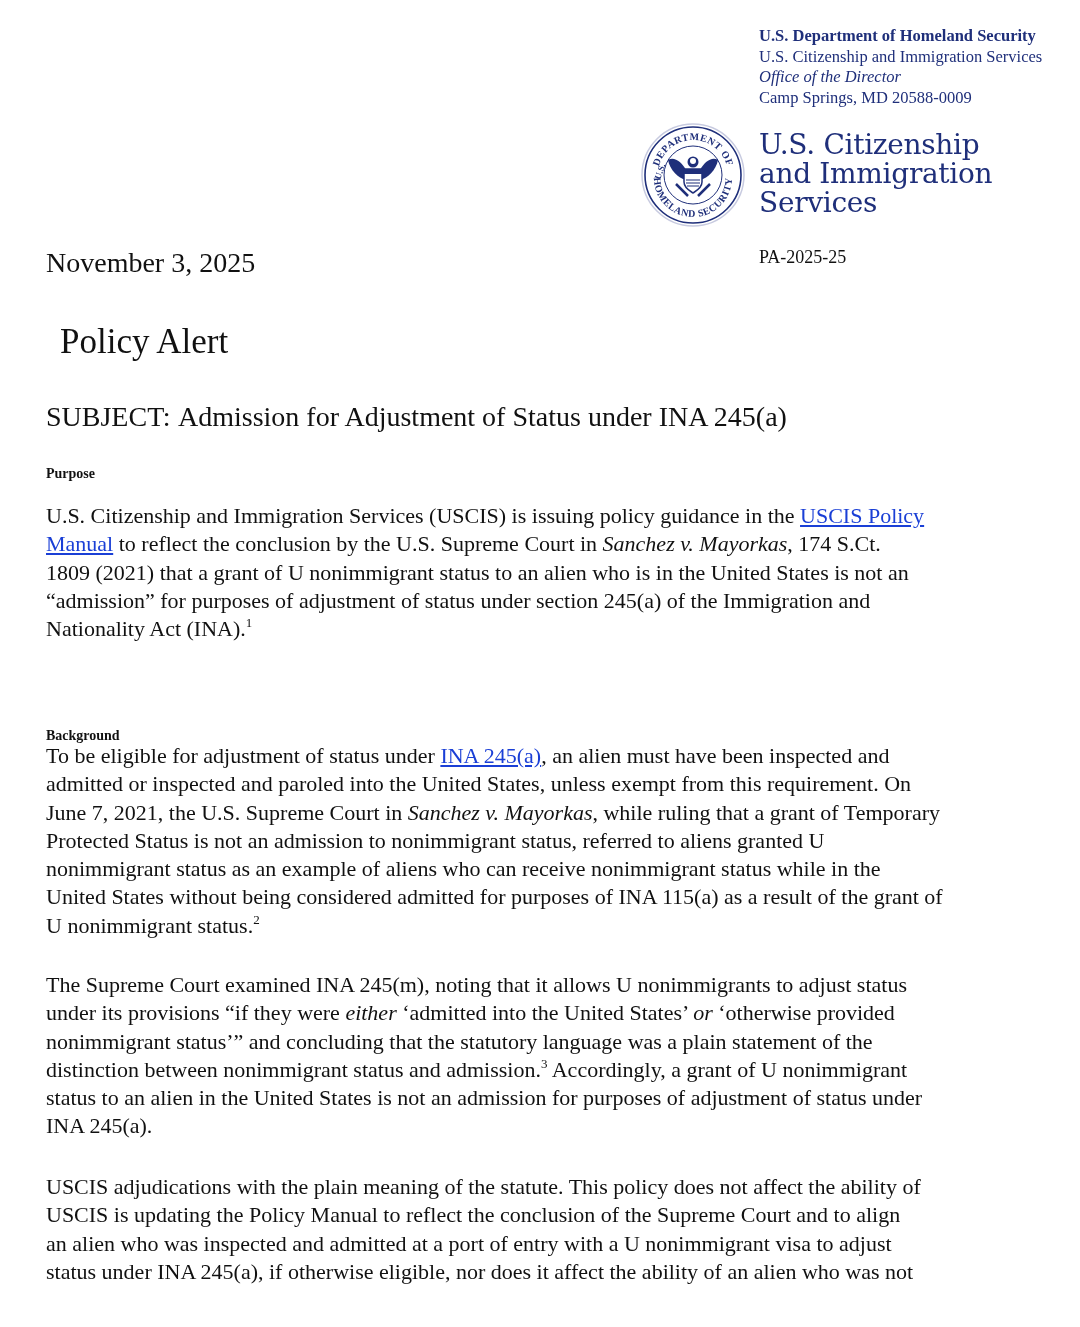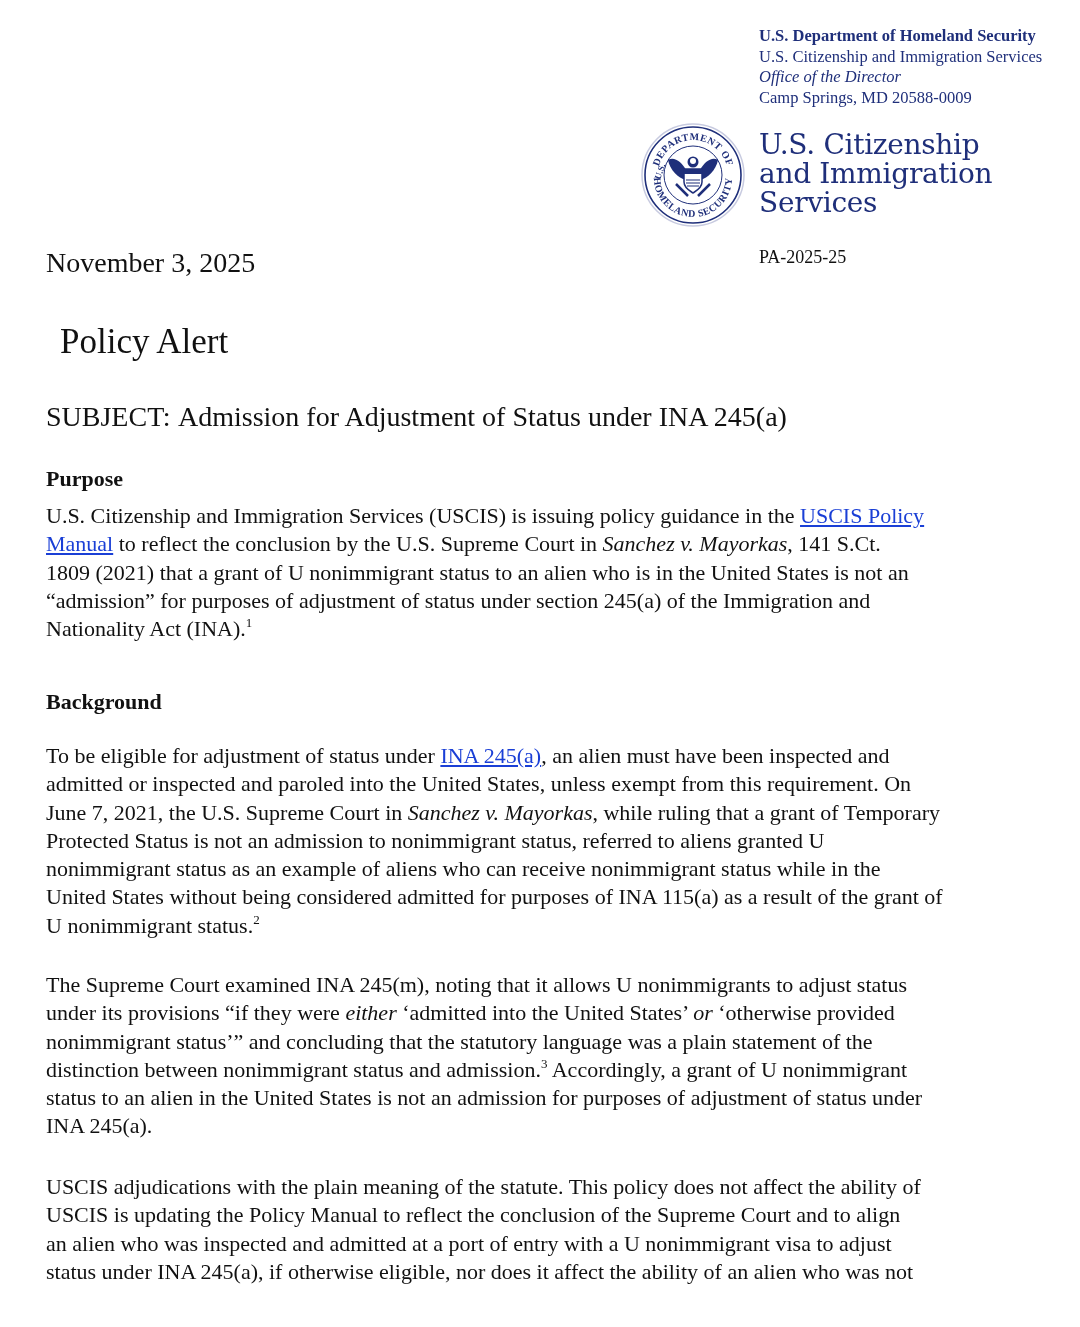--- a/index.html
+++ b/index.html
@@ -79,21 +79,21 @@
   .subject {
     position: absolute;
     left: 46px;
     top: 401px;
     font-size: 28px;
   }
   .subject .label { display: inline-block; width: 132px; }
   .section-heading {
     position: absolute;
     left: 46px;
-    font-size: 22px;
+    font-size: 14px;
     font-weight: bold;
     margin: 0;
   }
   .para {
     position: absolute;
     left: 46px;
     width: 1030px;
     font-size: 22px;
     line-height: 28.3px;
     margin: 0;
@@ -164,27 +164,27 @@
   <h1 class="title">Policy Alert</h1>
 
   <div class="subject">
     <span class="label">SUBJECT:</span><span>Admission for Adjustment of Status under INA 245(a)</span>
   </div>
 
   <h2 class="section-heading" style="top:466px;">Purpose</h2>
 
   <p class="para" style="top:502px;">
     <span class="line"><span>U.S. Citizenship and Immigration Services (USCIS) is issuing policy guidance in the </span><a class="doc-link" href="#">USCIS Policy</a></span>
-    <span class="line"><a class="doc-link" href="#">Manual</a><span> to reflect the conclusion by the U.S. Supreme Court in </span><i>Sanchez v. Mayorkas</i><span>, 141 S.Ct.</span></span>
+    <span class="line"><a class="doc-link" href="#">Manual</a><span> to reflect the conclusion by the U.S. Supreme Court in </span><i>Sanchez v. Mayorkas</i><span>, 174 S.Ct.</span></span>
     <span class="line">1809 (2021) that a grant of U nonimmigrant status to an alien who is in the United States is not an</span>
     <span class="line">“admission” for purposes of adjustment of status under section 245(a) of the Immigration and</span>
     <span class="line"><span>Nationality Act (INA).</span><sup>1</sup></span>
   </p>
 
-  <h2 class="section-heading" style="top:689px;">Background</h2>
+  <h2 class="section-heading" style="top:728px;">Background</h2>
 
   <p class="para" style="top:742px;">
     <span class="line"><span>To be eligible for adjustment of status under </span><a class="doc-link" href="#">INA 245(a)</a><span>, an alien must have been inspected and</span></span>
     <span class="line">admitted or inspected and paroled into the United States, unless exempt from this requirement. On</span>
     <span class="line"><span>June 7, 2021, the U.S. Supreme Court in </span><i>Sanchez v. Mayorkas</i><span>, while ruling that a grant of Temporary</span></span>
     <span class="line">Protected Status is not an admission to nonimmigrant status, referred to aliens granted U</span>
     <span class="line">nonimmigrant status as an example of aliens who can receive nonimmigrant status while in the</span>
     <span class="line">United States without being considered admitted for purposes of INA 115(a) as a result of the grant of</span>
     <span class="line"><span>U nonimmigrant status.</span><sup>2</sup></span>
   </p>

